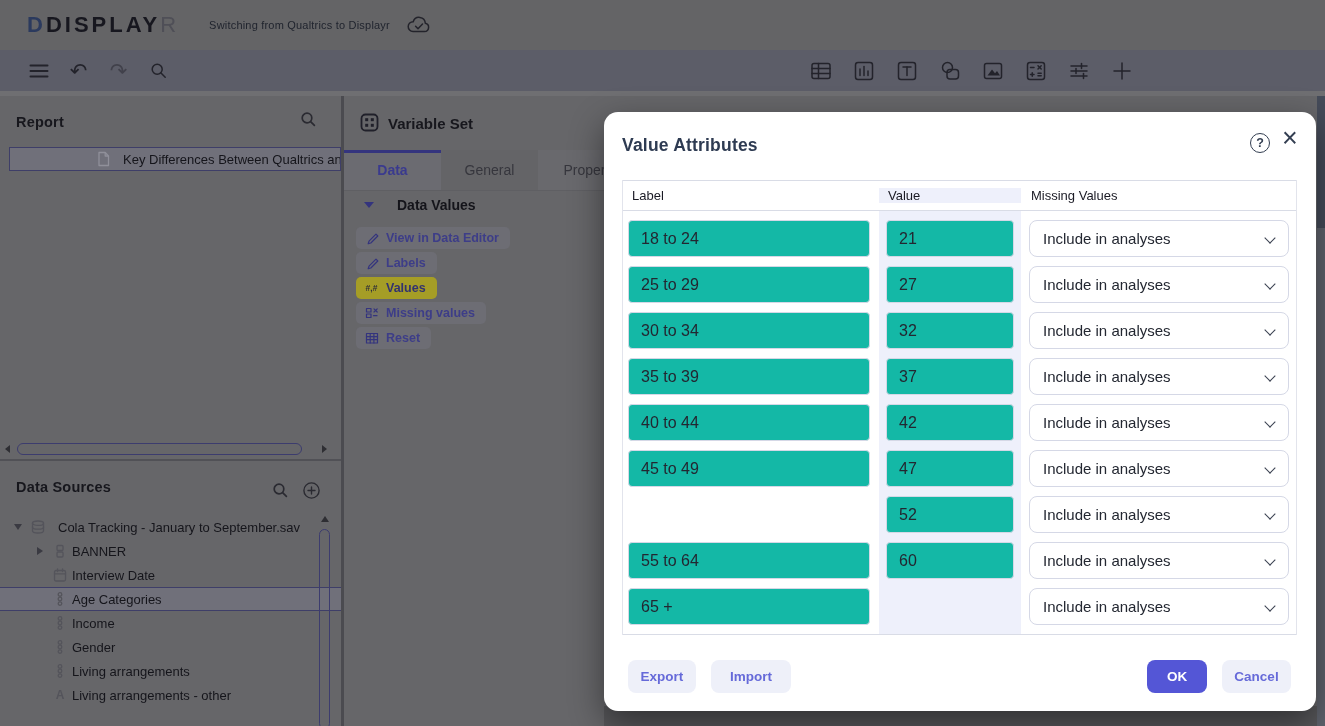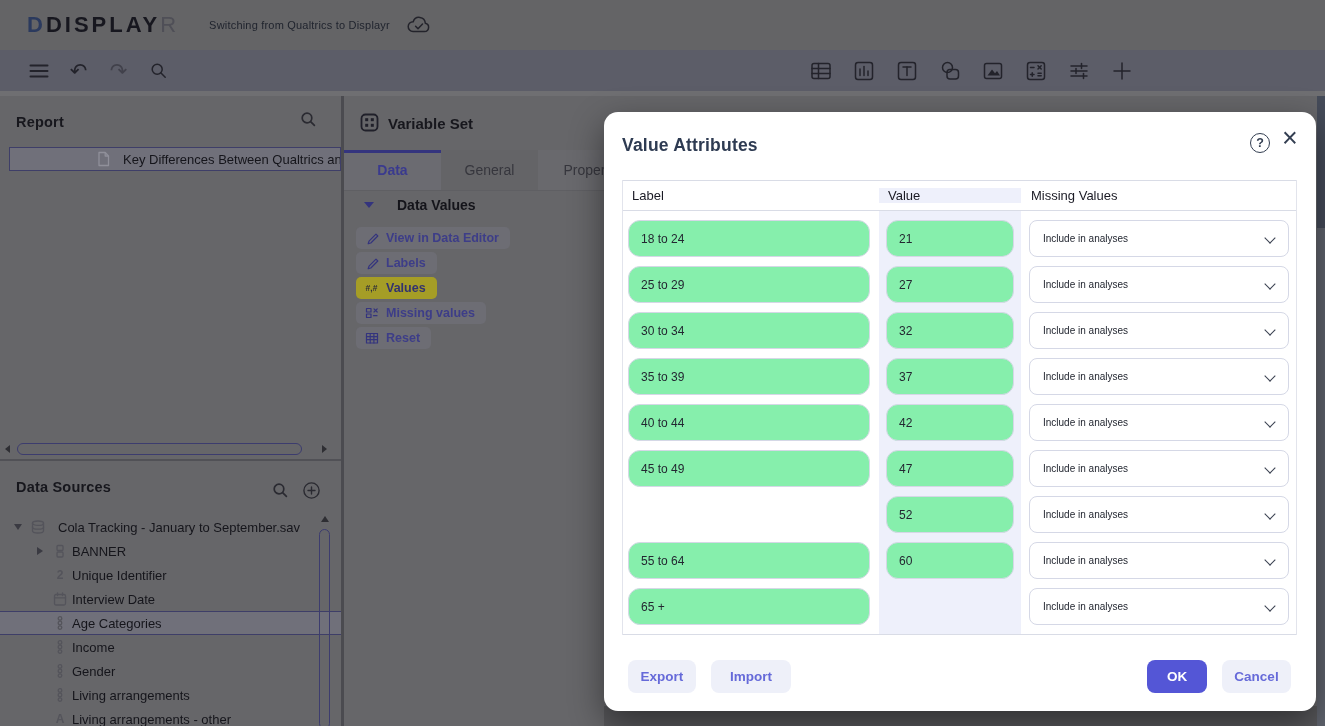--- a/index.html
+++ b/index.html
@@ -98,24 +98,24 @@
   .m-close{position:absolute;left:678px;top:13px;font-size:27px;color:#333E51;line-height:1;cursor:pointer}
   .vtable{position:absolute;left:18px;top:68px;width:675px;border-left:1px solid #E2E4EC;border-right:1px solid #E2E4EC;box-sizing:border-box}
   .vhead{height:29px;display:flex;border-top:1px solid #D9DCE6;border-bottom:1px solid #D9DCE6;align-items:center;font-size:13px;font-weight:500;color:#1A1A24}
   .vhead .hc{display:flex;align-items:center;box-sizing:border-box}
   .vhead .c1{width:256px;padding-left:9px}
   .vhead .c2{width:142px;padding-left:9px;background:#EEF0FB}
   .vhead .c3{flex:1;padding-left:10px}
   .vbody{position:relative;padding:5px 0 4px;border-bottom:1px solid #D9DCE6}
   .value-band{position:absolute;left:256px;top:0;bottom:0;width:142px;background:#EEF0FB}
   .vrow{position:relative;height:46px}
-  .vrow input{position:absolute;top:4px;height:37px;border:1px solid #D5D8E6;border-radius:12px;background:#86efac;font-size:12px;color:#232731;padding:0 12px;box-sizing:border-box;font-family:inherit;outline:none}
+  .vrow input{position:absolute;top:4px;height:37px;border:1px solid #D5D8E6;border-radius:4px;background:#14b8a6;font-size:16px;color:#232731;padding:0 12px;box-sizing:border-box;font-family:inherit;outline:none}
   .in-label{left:5px;width:242px}
   .in-value{left:263px;width:128px}
-  .dropdown{position:absolute;left:406px;top:4px;width:260px;height:37px;border:1px solid #D5D8E6;border-radius:8px;background:#fff;box-sizing:border-box;display:flex;align-items:center;font-size:10px;color:#232731;padding-left:13px;cursor:pointer}
+  .dropdown{position:absolute;left:406px;top:4px;width:260px;height:37px;border:1px solid #D5D8E6;border-radius:8px;background:#fff;box-sizing:border-box;display:flex;align-items:center;font-size:15px;color:#232731;padding-left:13px;cursor:pointer}
   .chev{position:absolute;right:14px;top:13px;width:7px;height:7px;border-right:1.6px solid #3A4150;border-bottom:1.6px solid #3A4150;transform:rotate(45deg)}
   .btn{position:absolute;top:548px;height:33px;border-radius:8px;display:flex;align-items:center;justify-content:center;font-size:13.5px;font-weight:600;cursor:pointer}
   .btn-export{left:24px;width:68px;background:#EEF0F9;color:#666AD9}
   .btn-import{left:107px;width:80px;background:#EEF0F9;color:#666AD9}
   .btn-ok{left:543px;width:60px;background:#5456D6;color:#FFFFFF;font-weight:700}
   .btn-cancel{left:618px;width:69px;background:#EEF0F9;color:#666AD9}
 </style>
 </head>
 <body>
 
@@ -276,27 +276,20 @@
         <span class="tree-exp">
           <span class="tri-r"></span>
         </span>
         <span class="tree-ico">
           <svg width="16" height="16" viewBox="0 0 16 16">
             <rect x="5" y="2.5" width="6" height="5" rx="1"></rect>
             <rect x="5" y="9" width="6" height="5" rx="1"></rect>
           </svg>
         </span>
         <span class="tree-lbl">BANNER</span>
-      </div>
-      <div class="tree-row lvl1">
-        <span class="tree-exp"></span>
-        <span class="tree-ico">
-          <span class="glyph-var">2</span>
-        </span>
-        <span class="tree-lbl">Unique Identifier</span>
       </div>
       <div class="tree-row lvl1">
         <span class="tree-exp"></span>
         <span class="tree-ico">
           <svg width="16" height="16" viewBox="0 0 16 16">
             <rect x="2.5" y="3.5" width="11" height="10.5" rx="1.5"></rect>
             <line x1="2.5" y1="6.8" x2="13.5" y2="6.8"></line>
             <line x1="5.5" y1="2" x2="5.5" y2="4.5"></line>
             <line x1="10.5" y1="2" x2="10.5" y2="4.5"></line>
           </svg>

